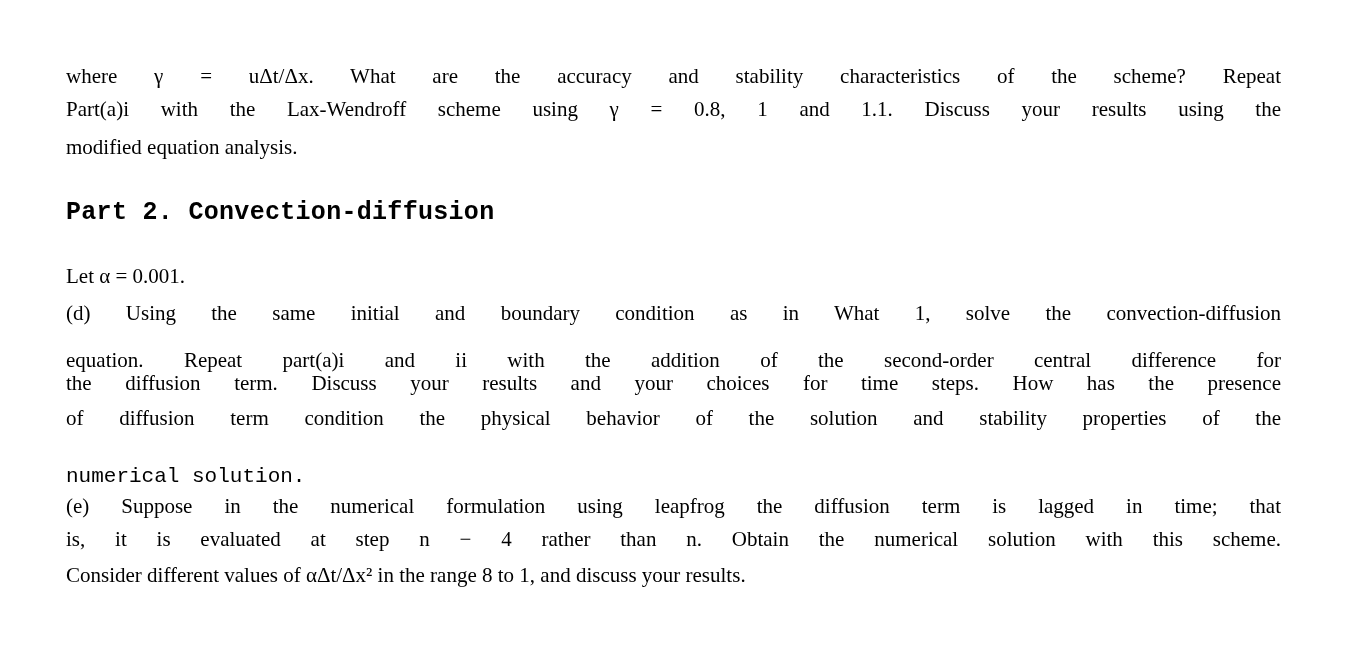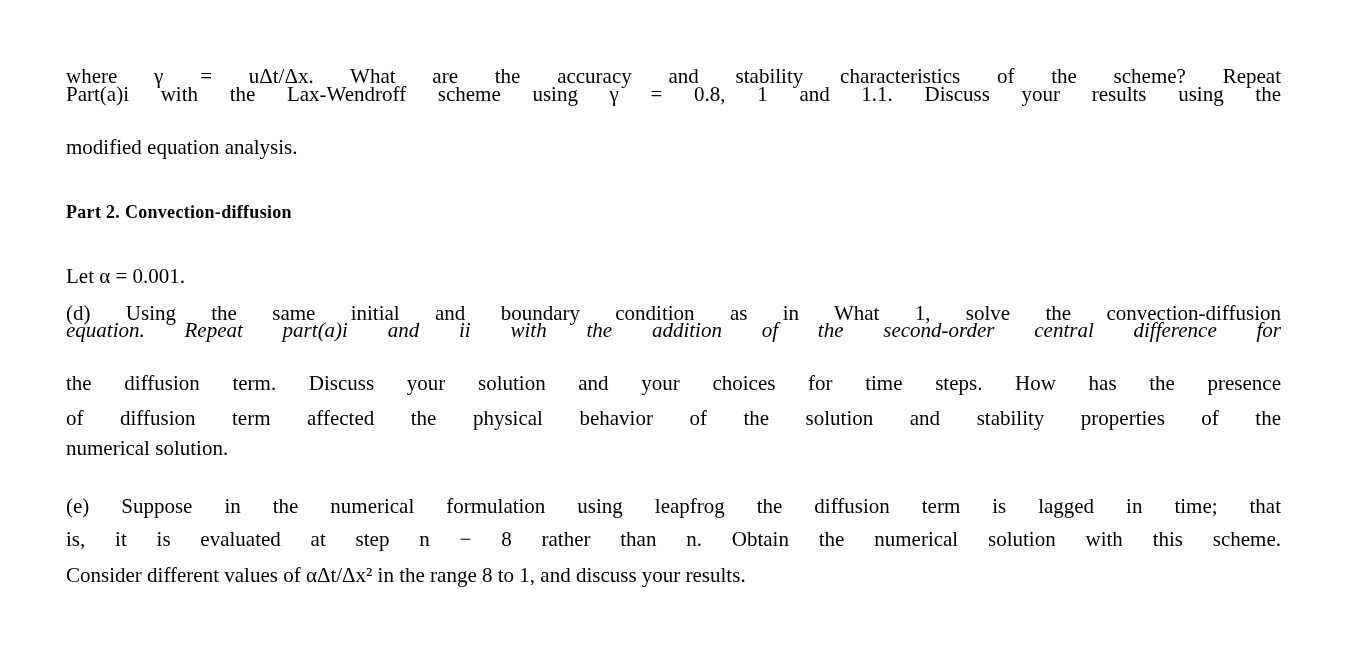--- a/index.html
+++ b/index.html
@@ -31,50 +31,50 @@
       white-space: nowrap;
       text-align: justify;
       text-align-last: justify;
     }
     .line.last {
       text-align-last: left;
     }
     .heading {
       position: absolute;
       left: 0;
-      font-family: Liberation Serif, serif;
+      font-family: Liberation Mono, monospace;
       font-weight: bold;
-      font-size: 18px;
+      font-size: 25px;
       line-height: 35px;
       white-space: nowrap;
       letter-spacing: 0.3px;
     }
   </style>
 </head>
 <body>
 
 <div class="page">
 
   <div>
     <div class="line" style="top:59px;">where γ = uΔt/Δx. What are the accuracy and stability characteristics of the scheme? Repeat</div>
-    <div class="line" style="top:77px;">Part(a)i with the Lax-Wendroff scheme using γ = 0.8, 1 and 1.1. Discuss your results using the</div>
+    <div class="line" style="top:92px;">Part(a)i with the Lax-Wendroff scheme using γ = 0.8, 1 and 1.1. Discuss your results using the</div>
     <div class="line last" style="top:130px;">modified equation analysis.</div>
   </div>
 
   <div class="heading" style="top:195px;">Part 2. Convection-diffusion</div>
 
   <div class="line last" style="top:259px;">Let α = 0.001.</div>
 
   <div>
     <div class="line" style="top:296px;">(d) Using the same initial and boundary condition as in What 1, solve the convection-diffusion</div>
-    <div class="line" style="top:313px;font-style:italic;">equation. Repeat part(a)i and ii with the addition of the second-order central difference for</div>
-    <div class="line" style="top:366px;">the diffusion term. Discuss your solution and your choices for time steps. How has the presence</div>
-    <div class="line" style="top:401px;">of diffusion term affected the physical behavior of the solution and stability properties of the</div>
-    <div class="line last" style="top:431px;">numerical solution.</div>
+    <div class="line" style="top:343px;">equation. Repeat part(a)i and ii with the addition of the second-order central difference for</div>
+    <div class="line" style="top:366px;">the diffusion term. Discuss your results and your choices for time steps. How has the presence</div>
+    <div class="line" style="top:401px;">of diffusion term condition the physical behavior of the solution and stability properties of the</div>
+    <div class="line last" style="top:459px;font-family:Liberation Mono, monospace;">numerical solution.</div>
   </div>
 
   <div>
     <div class="line" style="top:489px;">(e) Suppose in the numerical formulation using leapfrog the diffusion term is lagged in time; that</div>
-    <div class="line" style="top:522px;">is, it is evaluated at step n − 8 rather than n. Obtain the numerical solution with this scheme.</div>
+    <div class="line" style="top:522px;">is, it is evaluated at step n − 4 rather than n. Obtain the numerical solution with this scheme.</div>
     <div class="line last" style="top:558px;">Consider different values of αΔt/Δx² in the range 8 to 1, and discuss your results.</div>
   </div>
 
 </div>
 
 </body></html>

